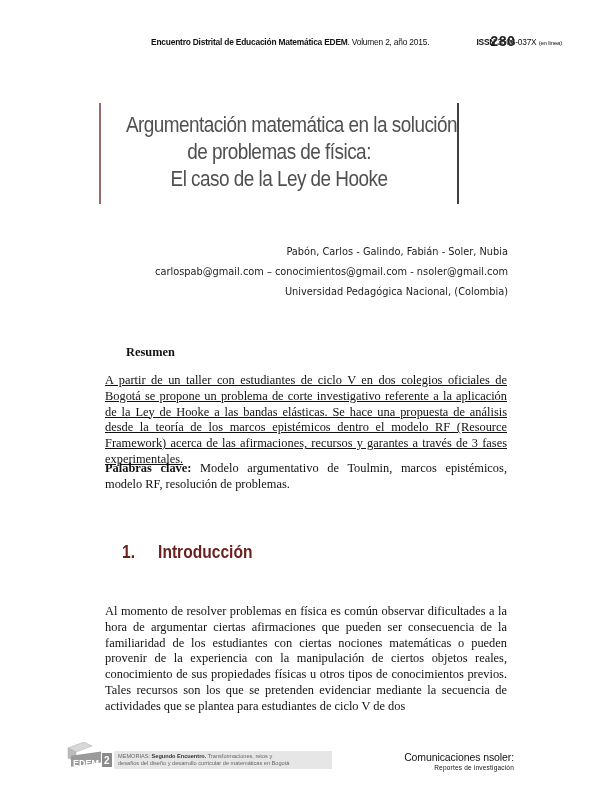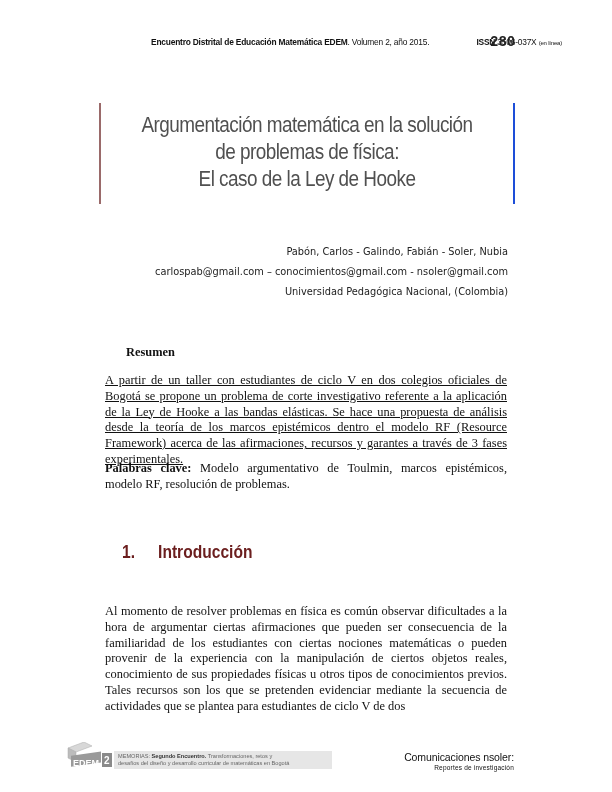--- a/index.html
+++ b/index.html
@@ -33,24 +33,24 @@
       top: 34px;
       font-family: Liberation Mono, monospace;
       font-size: 14px;
       font-weight: bold;
       color: #222;
     }
     .title-block {
       position: absolute;
       left: 99px;
       top: 103px;
-      width: 416px;
+      width: 360px;
       height: 101px;
       border-left: 2px solid #9a6a6a;
-      border-right: 2px solid #1d4ed8;
+      border-right: 2px solid #404040;
       box-sizing: border-box;
     }
     .title-block h1 {
       margin: 0;
       padding-top: 8px;
       font-family: "Liberation Sans", sans-serif;
       font-weight: normal;
       font-size: 22px;
       line-height: 27px;
       letter-spacing: -0.6px;

